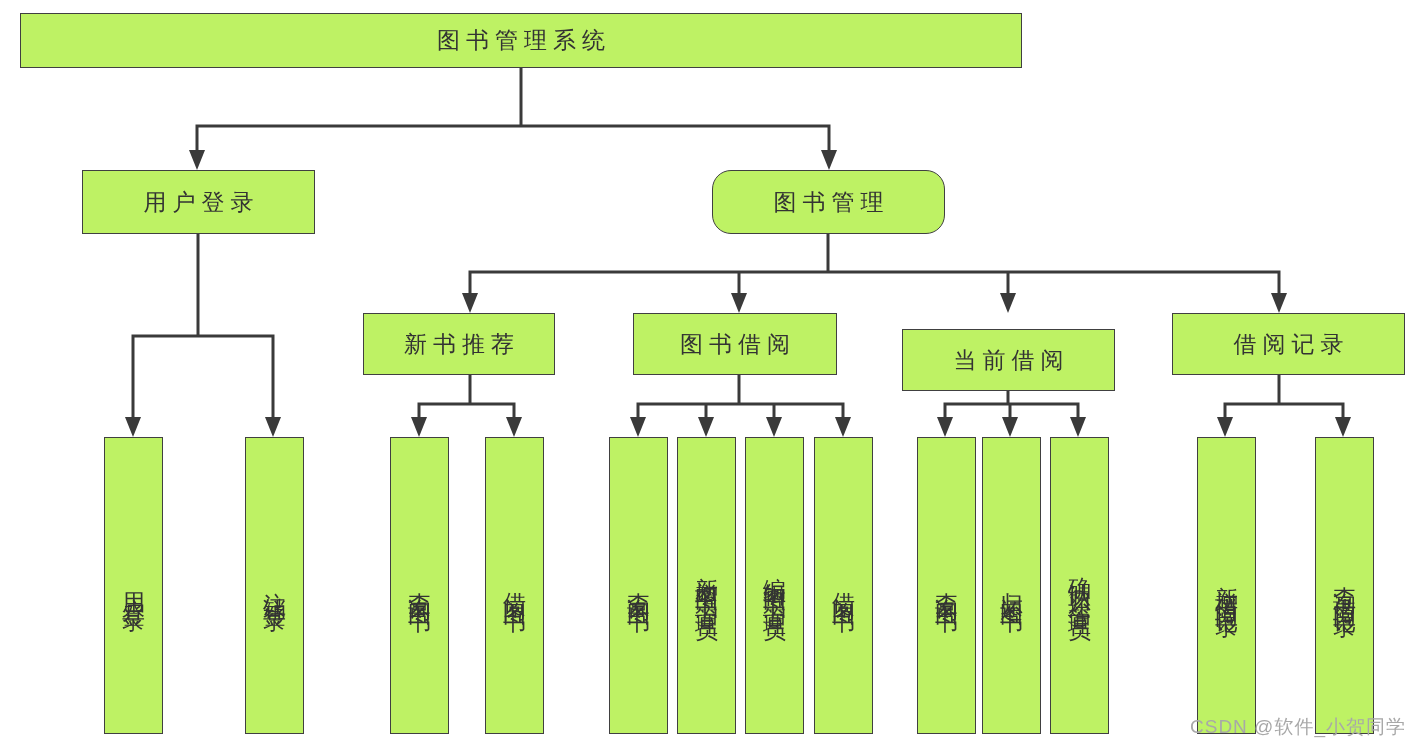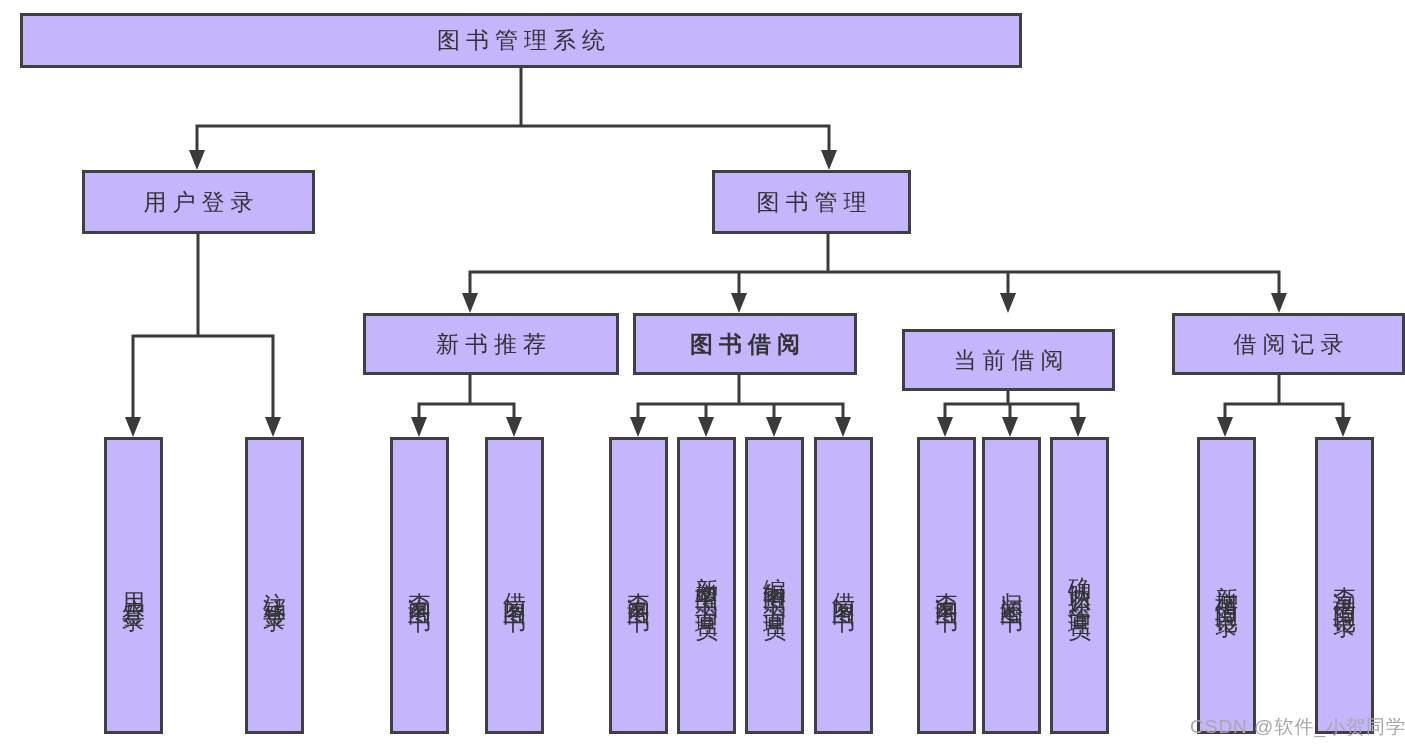--- a/index.html
+++ b/index.html
@@ -12,46 +12,46 @@
     font-family: "Liberation Sans", "DejaVu Sans", sans-serif;
   }
   #wires {
     position: absolute;
     left: 0; top: 0;
     width: 1405px; height: 747px;
   }
   .box {
     position: absolute;
     box-sizing: border-box;
-    background: #c4b5fd;
-    border: 3px solid #404040;
+    background: #bef264;
+    border: 1px solid #404040;
     color: #333333;
     display: flex;
     align-items: center;
     justify-content: center;
     font-size: 23px;
     line-height: 1;
     white-space: nowrap;
   }
   .h-node { letter-spacing: 6px; text-indent: 6px; }
   .v-node {
     writing-mode: vertical-rl;
     text-orientation: mixed;
     letter-spacing: 6px;
     white-space: normal;
   }
   
   .n-root  { left: 20px;   top: 13px;  width: 1002px; height: 55px; }
   
   .n-user  { left: 82px;   top: 170px; width: 233px;  height: 64px; }
-  .n-mgmt  { left: 712px;  top: 170px; width: 199px;  height: 64px; }
+  .n-mgmt  { left: 712px;  top: 170px; width: 233px;  height: 64px; border-radius: 19px; }
   
   .lvl3    { top: 313px; height: 62px; }
-  .n-rec   { left: 363px;  width: 256px; }
-  .n-bor   { left: 633px;  width: 224px; font-weight: bold; }
+  .n-rec   { left: 363px;  width: 192px; }
+  .n-bor   { left: 633px;  width: 204px; }
   .n-cur   { left: 902px;  width: 213px; margin-top: 16px; }
   .n-log   { left: 1172px; width: 233px; }
   
   .leaf    { top: 437px; height: 297px; width: 59px; }
   .x-104  { left: 104px; }
   .x-245  { left: 245px; }
   .x-390  { left: 390px; }
   .x-485  { left: 485px; }
   .x-609  { left: 609px; }
   .x-677  { left: 677px; }

